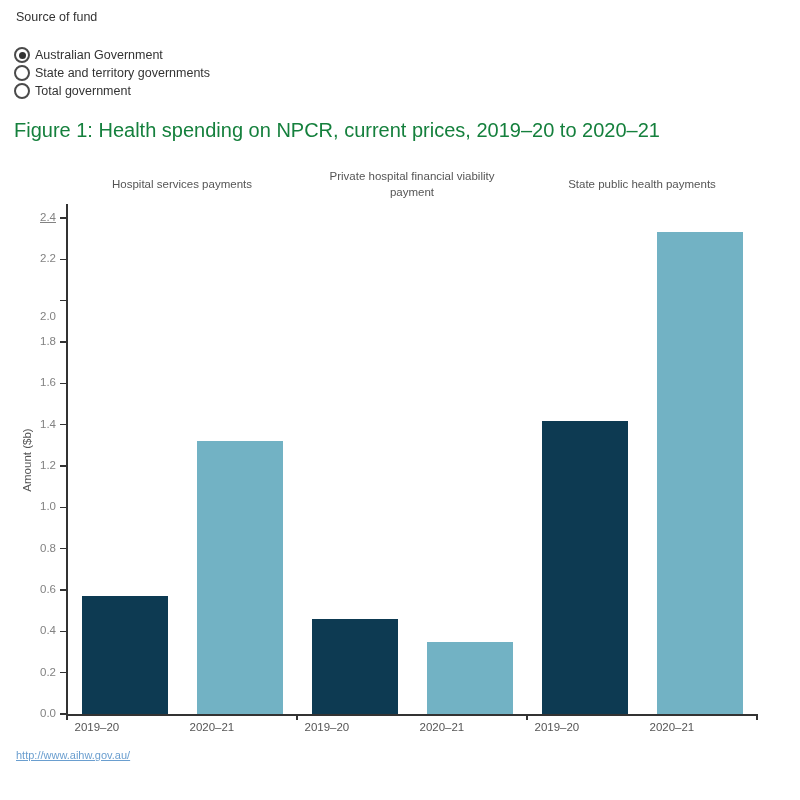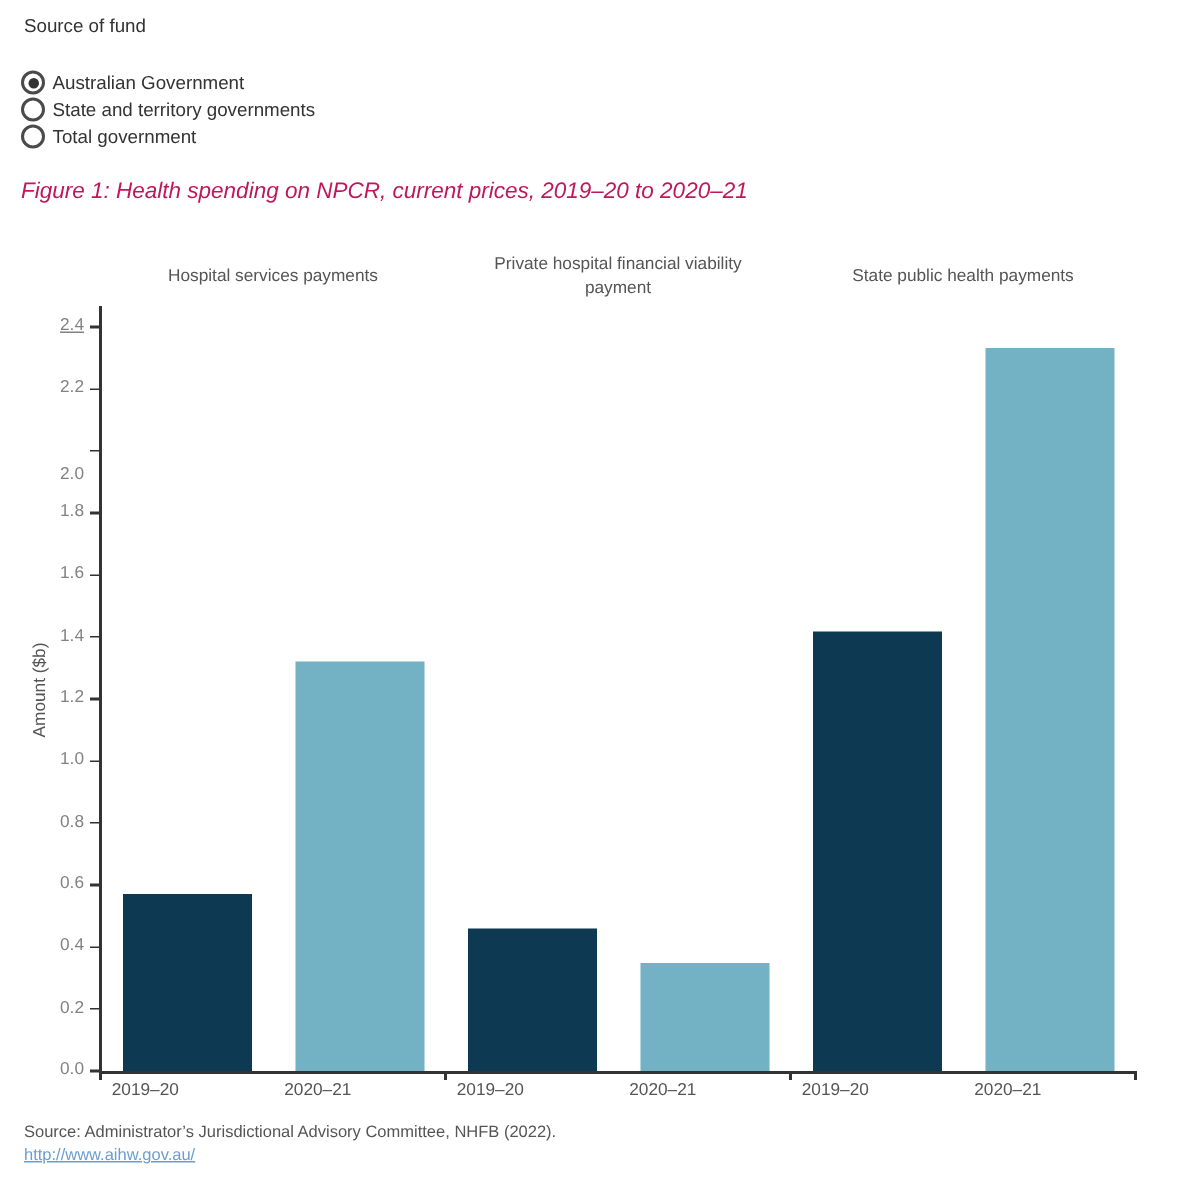--- a/index.html
+++ b/index.html
@@ -16,21 +16,21 @@
     width:12px;height:12px;border:2px solid #4a4a4a;border-radius:50%;
     display:inline-flex;align-items:center;justify-content:center;flex:0 0 auto;
     background:#fff;
   }
   .radio-row.selected .radio-dot::after{
     content:"";width:7px;height:7px;border-radius:50%;background:#333;display:block;
   }
   .radio-label{font-size:12.5px;color:#333;margin-left:5px;white-space:nowrap;}
   
   .chart-title{
-    position:absolute;left:14px;top:119px;font-size:15px;color:#be185d;white-space:nowrap;font-style:italic;
+    position:absolute;left:14px;top:119px;font-size:20px;color:#15803d;white-space:nowrap;
   }
   
   .chart{position:absolute;left:0;top:0;width:800px;height:800px;}
   .panel-header{
     position:absolute;top:166px;width:230px;height:38px;
     display:flex;align-items:center;justify-content:center;text-align:center;
     font-size:11.5px;color:#555;line-height:1.35;padding:0 14px;box-sizing:border-box;
   }
   .y-axis-title{
     position:absolute;left:27px;top:460px;transform:translate(-50%,-50%) rotate(-90deg);
@@ -118,15 +118,14 @@
     <div class="panel-header" style="left: 527px;">State public health payments</div>
     <div class="xtick-mark" style="left: 526.25px; top: 714px;"></div>
     <div class="bar" style="left: 541.5px; top: 420.533px; width: 86px; height: 293.467px; background: rgb(13, 58, 82);"></div>
     <div class="x-label" style="left: 534.5px;">2019–20</div>
     <div class="bar" style="left: 656.5px; top: 232.467px; width: 86px; height: 481.533px; background: rgb(114, 178, 196);"></div>
     <div class="x-label" style="left: 649.5px;">2020–21</div>
     <div class="xtick-mark" style="left: 756.25px; top: 714px;"></div>
   </div>
 
 <div class="footer">
-  <div>Source: Administrator’s Jurisdictional Advisory Committee, NHFB (2022).</div>
   <a href="#" style="color: rgb(106, 158, 207);">http://www.aihw.gov.au/</a>
 </div>
 
 </body></html>

